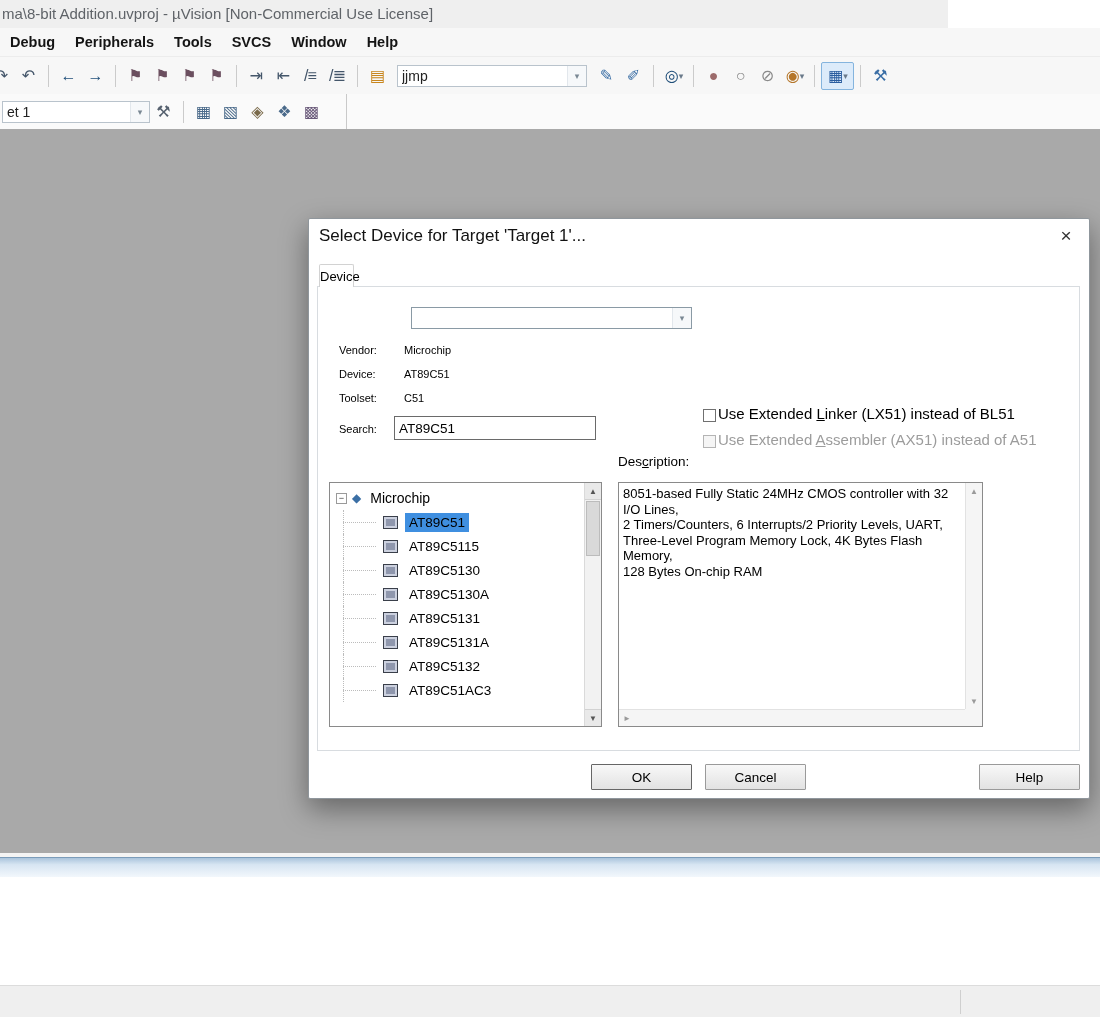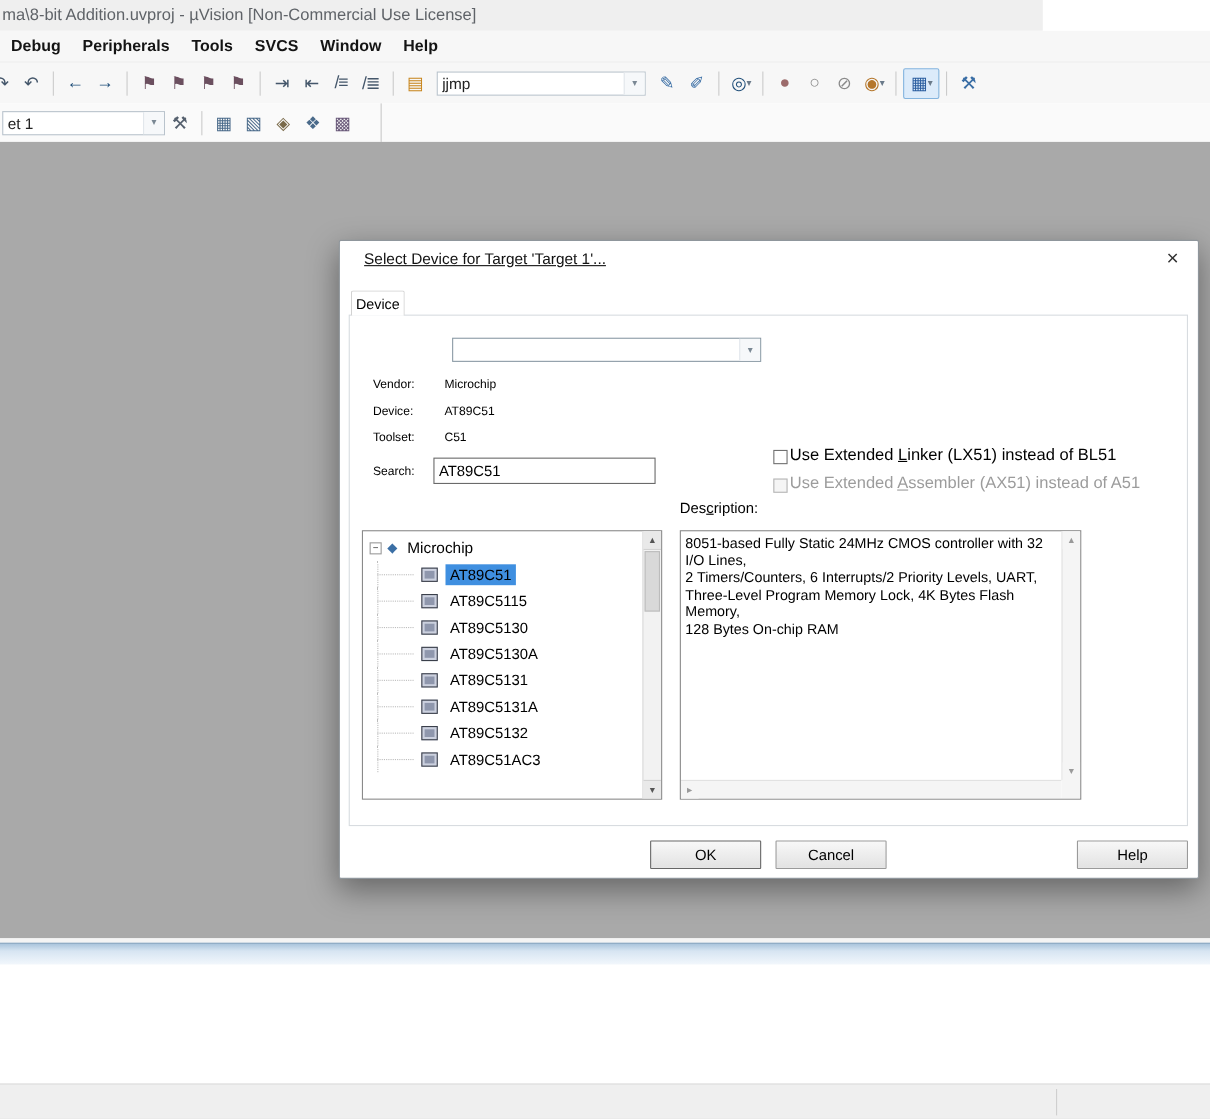--- a/index.html
+++ b/index.html
@@ -38,25 +38,25 @@
   .workspace{left:0;top:129px;width:1100px;height:724px;background:#a9a9a9;}
   .gap1{left:0;top:853px;width:1100px;height:4px;background:#f4f4f4;}
   .dock-caption{left:0;top:857px;width:1100px;height:20px;border-top:1px solid #7b9cba;
     background:linear-gradient(180deg,#aac4dc 0%,#d7e5f2 35%,#f2f7fc 100%);box-sizing:border-box;}
   .output-area{left:0;top:877px;width:1100px;height:108px;background:#ffffff;}
   .status-bar{left:0;top:985px;width:1100px;height:32px;background:#efefef;border-top:1px solid #dcdcdc;box-sizing:border-box;}
   .status-divider{left:960px;top:990px;width:1px;height:24px;background:#cfcfcf;}
   
   .dialog{left:308px;top:218px;width:780px;height:579px;background:#fff;
     border:1px solid #8f969c;border-radius:2px;box-shadow:0 10px 28px rgba(0,0,0,.4);z-index:10;}
-  .dlg-title{position:absolute;left:0;top:0;right:0;height:34px;font-size:14px;color:#121212;
-    line-height:33px;padding-left:22px;text-decoration:underline;}
+  .dlg-title{position:absolute;left:0;top:0;right:0;height:34px;font-size:17px;color:#121212;
+    line-height:33px;padding-left:10px;}
   .dlg-close{position:absolute;right:12px;top:6px;width:22px;height:22px;text-align:center;
     line-height:22px;font-size:19px;color:#333;cursor:default;}
-  .tab{position:absolute;left:10px;top:45px;width:49px;height:23px;background:#fff;
+  .tab{position:absolute;left:10px;top:45px;width:35px;height:23px;background:#fff;
     border:1px solid #d2d2d2;border-bottom:none;z-index:3;font-size:13px;text-align:center;
     line-height:23px;border-radius:2px 2px 0 0;box-sizing:border-box;}
   .frame{position:absolute;left:8px;top:67px;width:763px;height:465px;border:1px solid #d8dce0;background:#fff;box-sizing:border-box;}
   .combo-device{position:absolute;left:102px;top:88px;width:281px;height:22px;border:1px solid #8a9aa5;}
   .fld{position:absolute;font-size:11px;height:16px;white-space:nowrap;}
   .lab-vendor{left:30px;top:125px;}   .val-vendor{left:95px;top:125px;}
   .lab-device{left:30px;top:149px;}   .val-device{left:95px;top:149px;}
   .lab-toolset{left:30px;top:173px;}  .val-toolset{left:95px;top:173px;}
   .lab-search{left:30px;top:204px;}
   .search-input{position:absolute;left:85px;top:197px;width:202px;height:24px;border:1px solid #6a6a6a;

